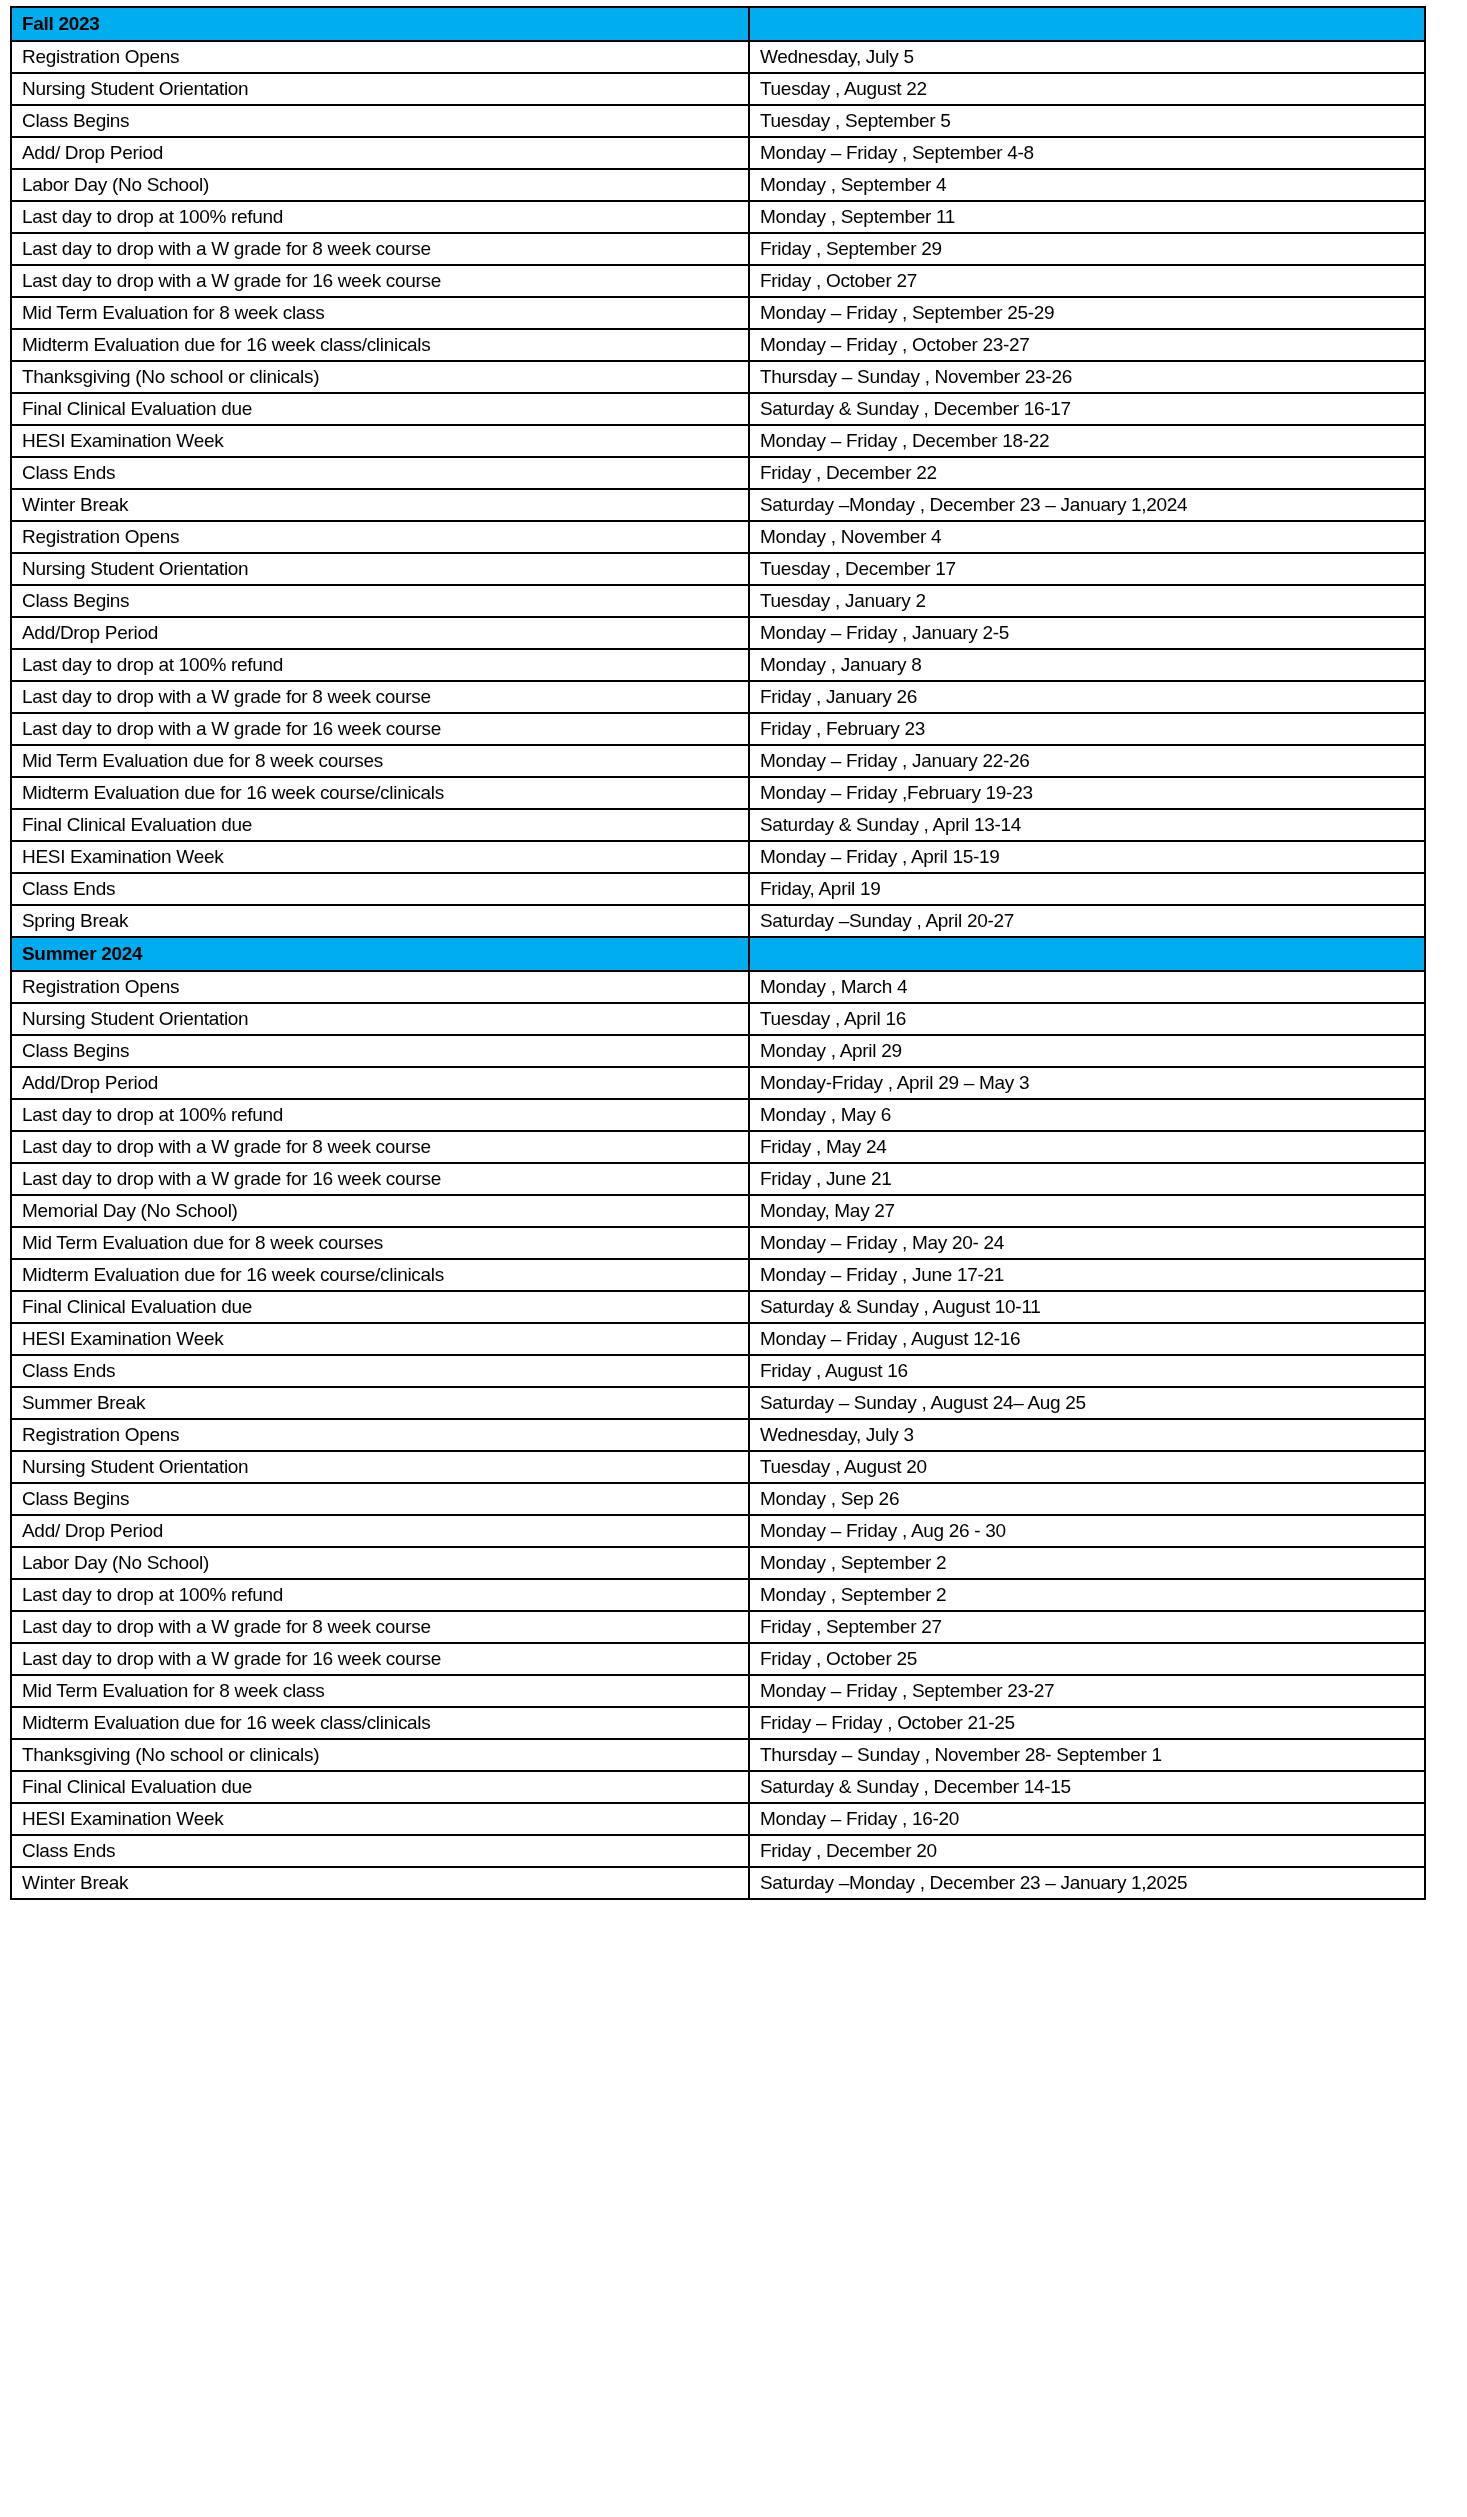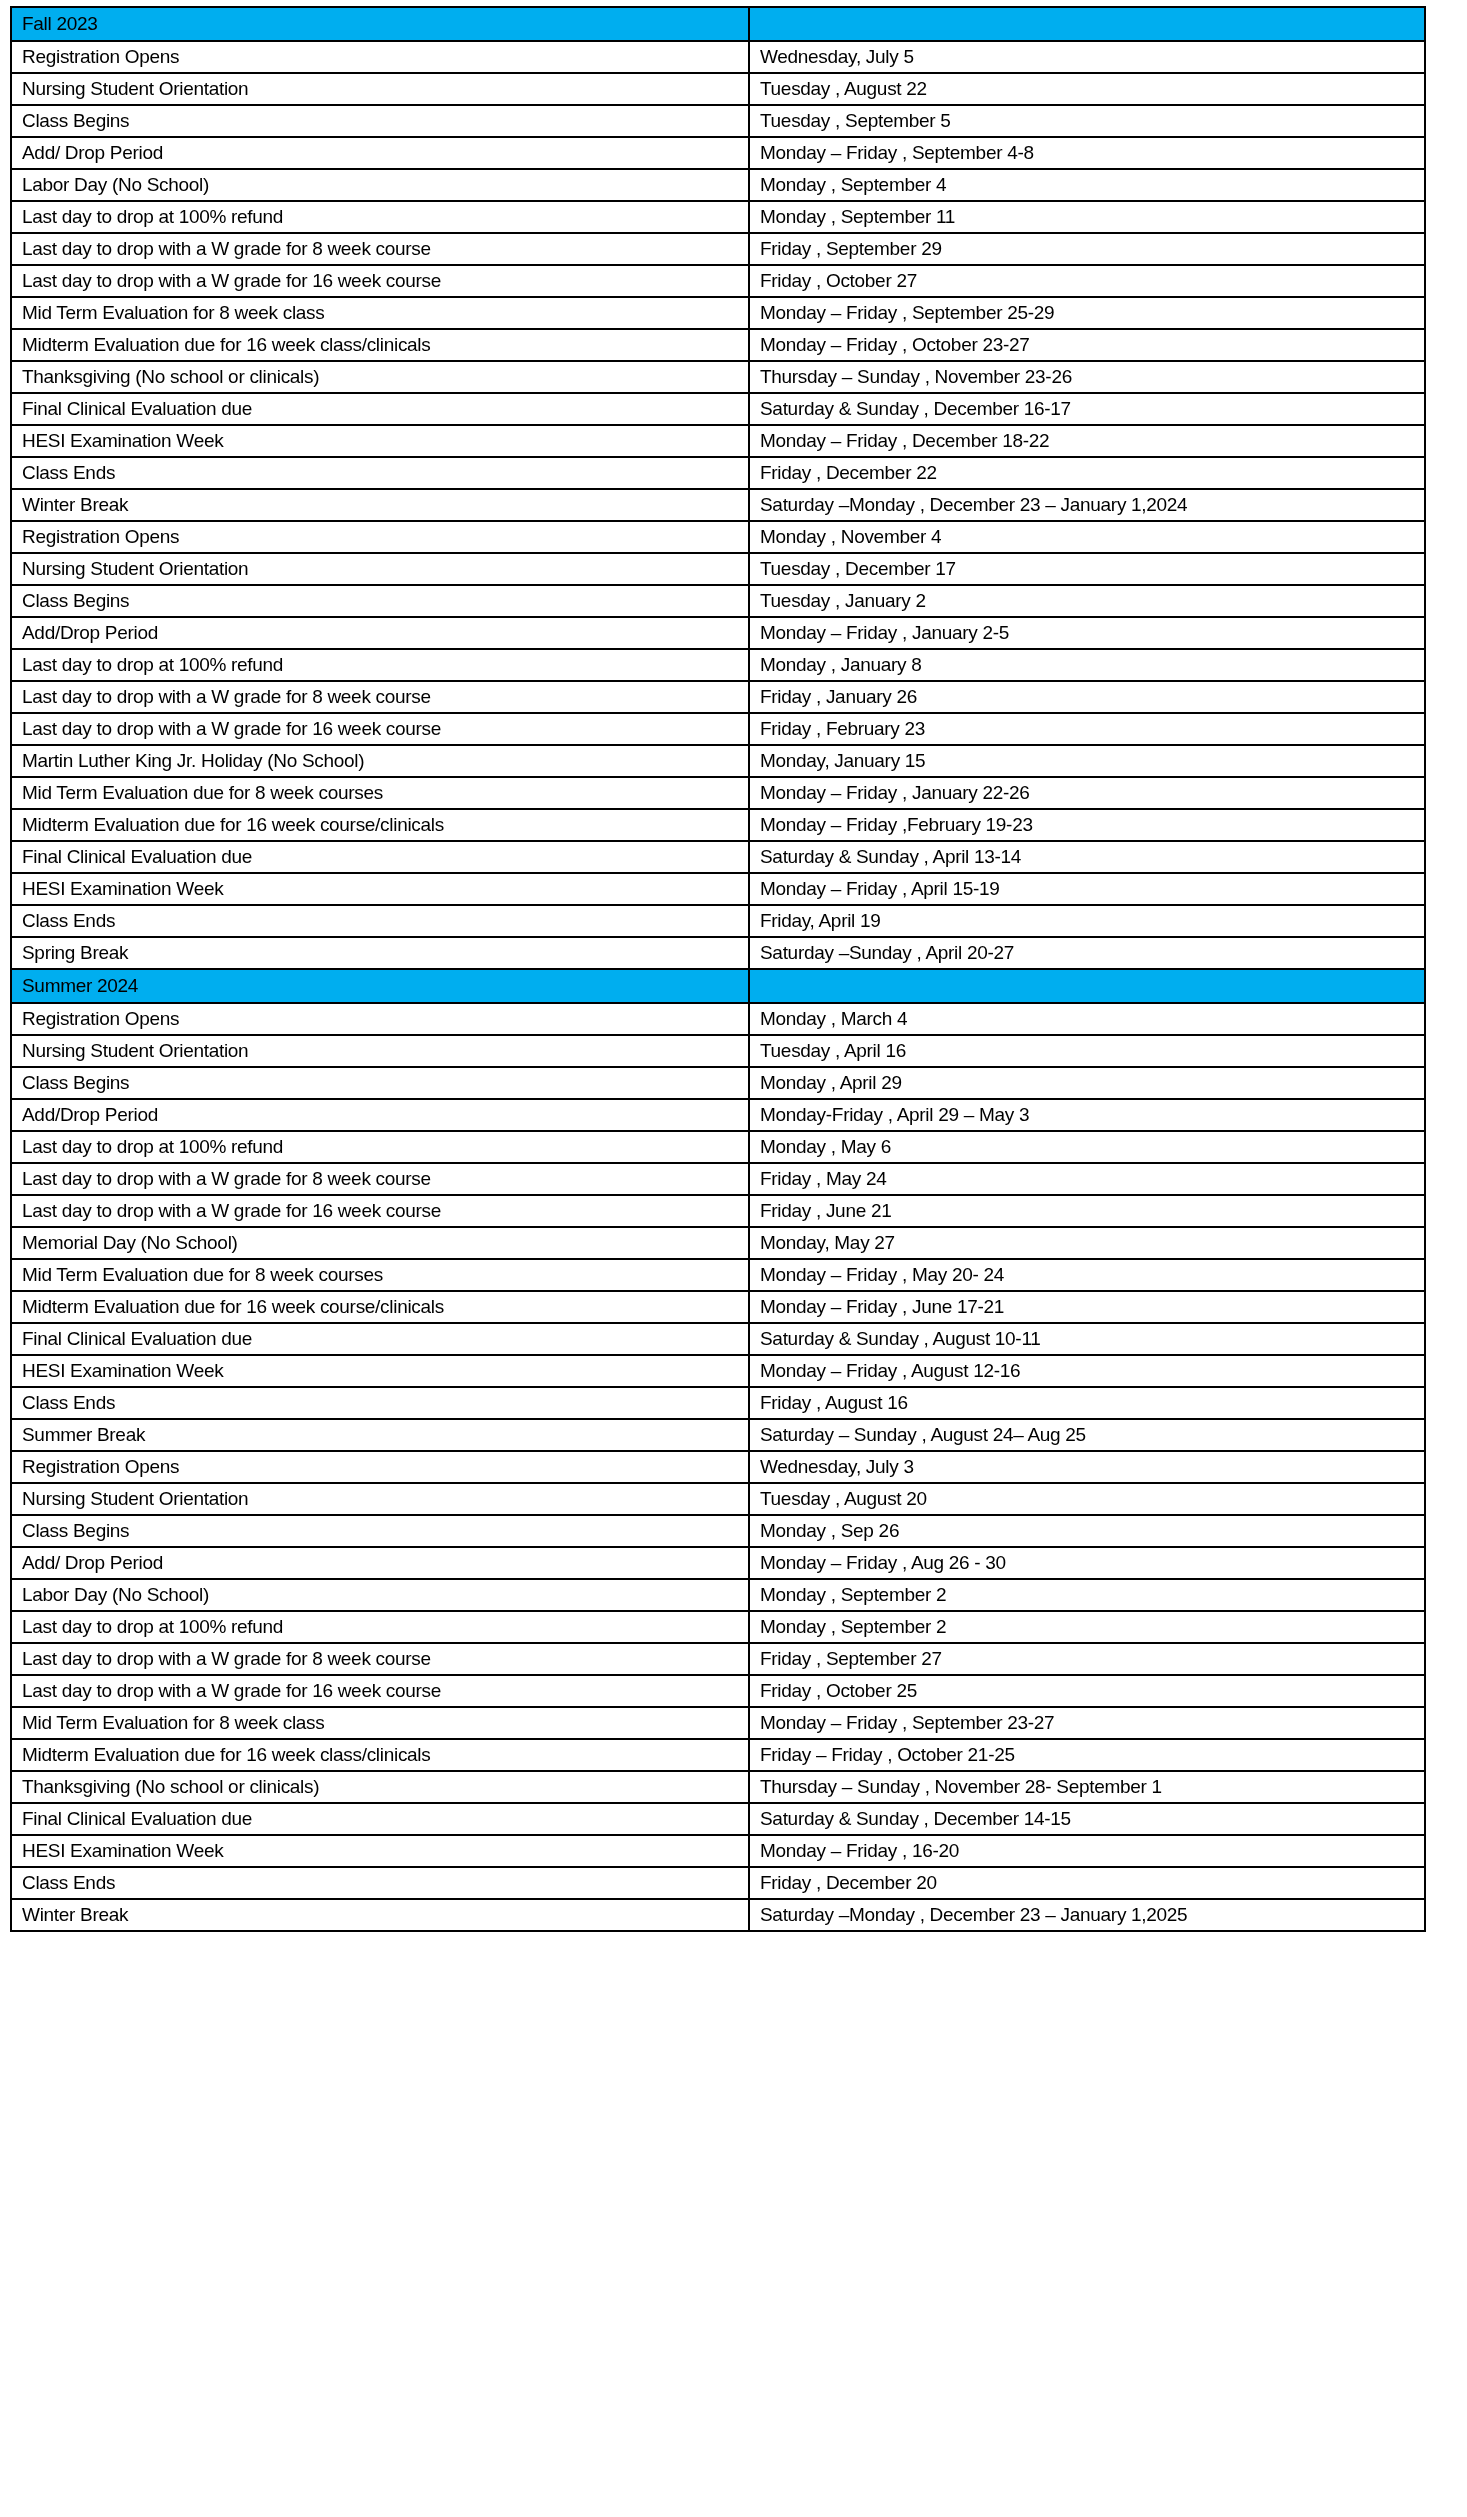--- a/index.html
+++ b/index.html
@@ -28,21 +28,21 @@
   table.cal-table col.col-event { width: 738px; }
   table.cal-table col.col-date  { width: 676px; }
 
   tr.section-header-row > td.section-header-cell {
     background: #00AEEF;
     border-top: 2px solid #000000;
     border-bottom: 2px solid #000000;
     border-left: 2px solid #000000;
     border-right: 2px solid #000000;
     padding: 3px 0 4px 10px;
-    font-weight: normal;
+    font-weight: bold;
     font-size: 19px;
     line-height: 24px;
     height: 25px;
     letter-spacing: -0.3px;
   }
   tr.section-header-row > td.section-header-blank {
     background: #00AEEF;
     border-top: 2px solid #000000;
     border-bottom: 2px solid #000000;
     border-right: 2px solid #000000;
@@ -164,24 +164,20 @@
         </tr>
         <tr class="data-row">
           <td class="event-cell">Last day to drop with a W grade for 8 week course</td>
           <td class="date-cell">Friday , January 26</td>
         </tr>
         <tr class="data-row">
           <td class="event-cell">Last day to drop with a W grade for 16 week course</td>
           <td class="date-cell">Friday , February 23</td>
         </tr>
         <tr class="data-row">
-          <td class="event-cell">Martin Luther King Jr. Holiday (No School)</td>
-          <td class="date-cell">Monday, January 15</td>
-        </tr>
-        <tr class="data-row">
           <td class="event-cell">Mid Term Evaluation due for 8 week courses</td>
           <td class="date-cell">Monday – Friday , January 22-26</td>
         </tr>
         <tr class="data-row">
           <td class="event-cell">Midterm Evaluation due for  16 week course/clinicals</td>
           <td class="date-cell">Monday – Friday ,February 19-23</td>
         </tr>
         <tr class="data-row">
           <td class="event-cell">Final Clinical Evaluation due</td>
           <td class="date-cell">Saturday &amp; Sunday , April 13-14</td>

